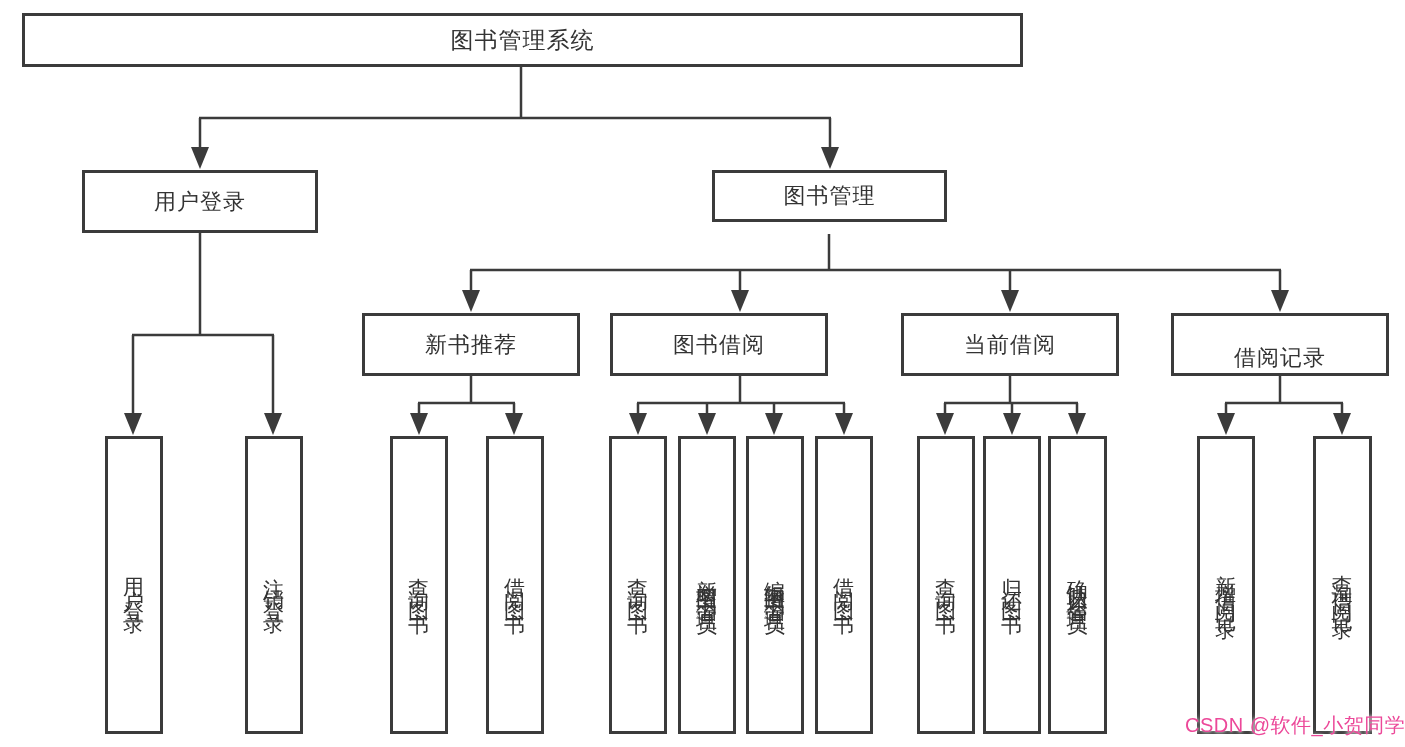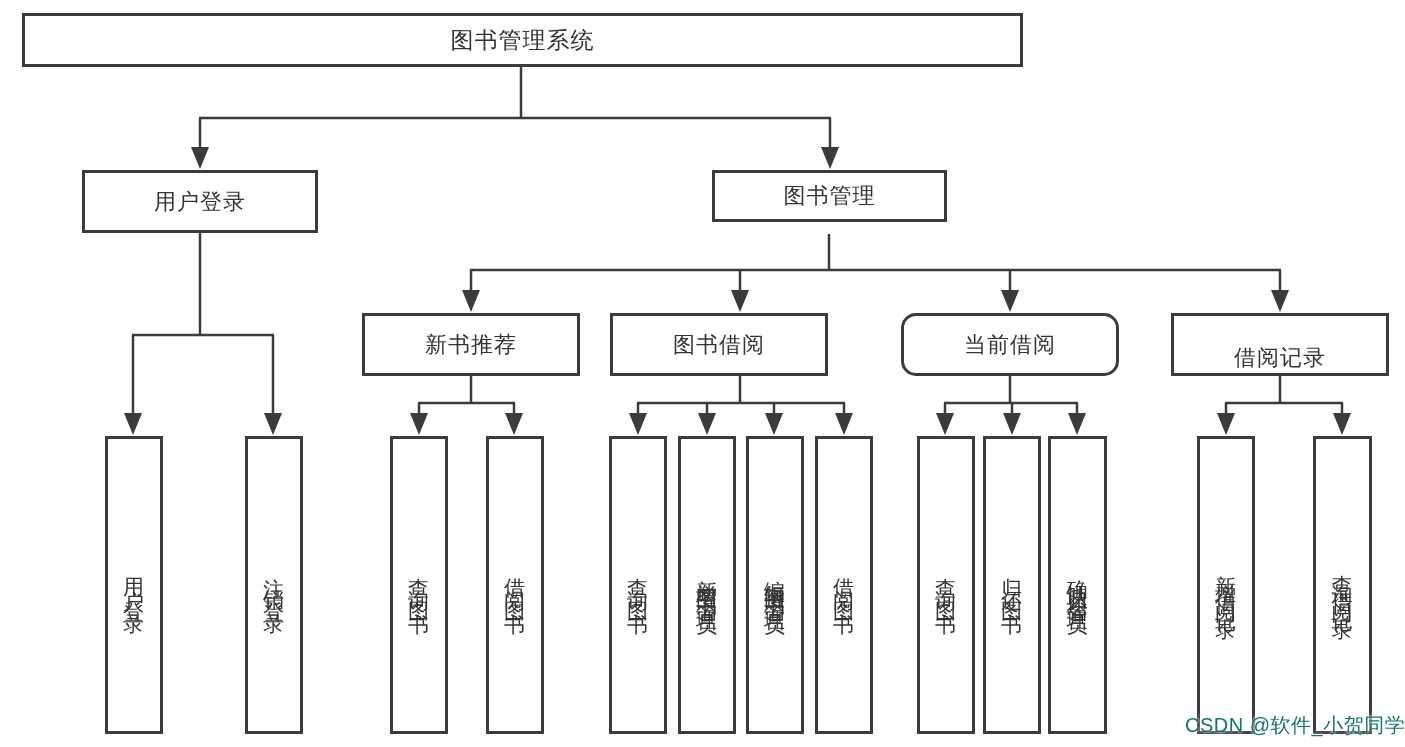--- a/index.html
+++ b/index.html
@@ -32,21 +32,21 @@
     color: #333333;
     z-index: 2;
   }
   .node.h-label { font-size: 22px; letter-spacing: 1px; }
   .node.root    { left: 22px;  top: 13px;  width: 1001px; height: 54px; font-size: 23px; }
   .node.l2-a    { left: 82px;  top: 170px; width: 236px;  height: 63px; }
   .node.l2-b    { left: 712px; top: 170px; width: 235px;  height: 52px; }
   .node.l3      { top: 313px; height: 63px; width: 218px; }
   .node.l3-1    { left: 362px; }
   .node.l3-2    { left: 610px; }
-  .node.l3-3    { left: 901px; border-radius: 15px; }
+  .node.l3-3    { left: 901px; }
   .node.l3-4    { left: 1171px; align-items: flex-end; }
   .node.leaf {
     top: 436px;
     height: 298px;
     width: 58px;
   }
   .leaf .vtext {
     writing-mode: vertical-rl;
     text-orientation: mixed;
     font-size: 21px;
@@ -69,21 +69,21 @@
   .leaf.p10 { left: 983px; }
   .leaf.p11 { left: 1048px; width: 59px; }
   .leaf.p12 { left: 1197px; }
   .leaf.p13 { left: 1313px; width: 59px; }
   .watermark {
     position: absolute;
     left: 1185px;
     top: 712px;
     z-index: 5;
     font-size: 20px;
-    color: #0f766e;
+    color: #ec4899;
     letter-spacing: 0.5px;
     white-space: nowrap;
     text-shadow: 0 0 3px rgba(255,255,255,0.95), 0 0 6px rgba(255,255,255,0.85);
   }
 </style>
 </head>
 <body>
 
 <div class="canvas">
 

